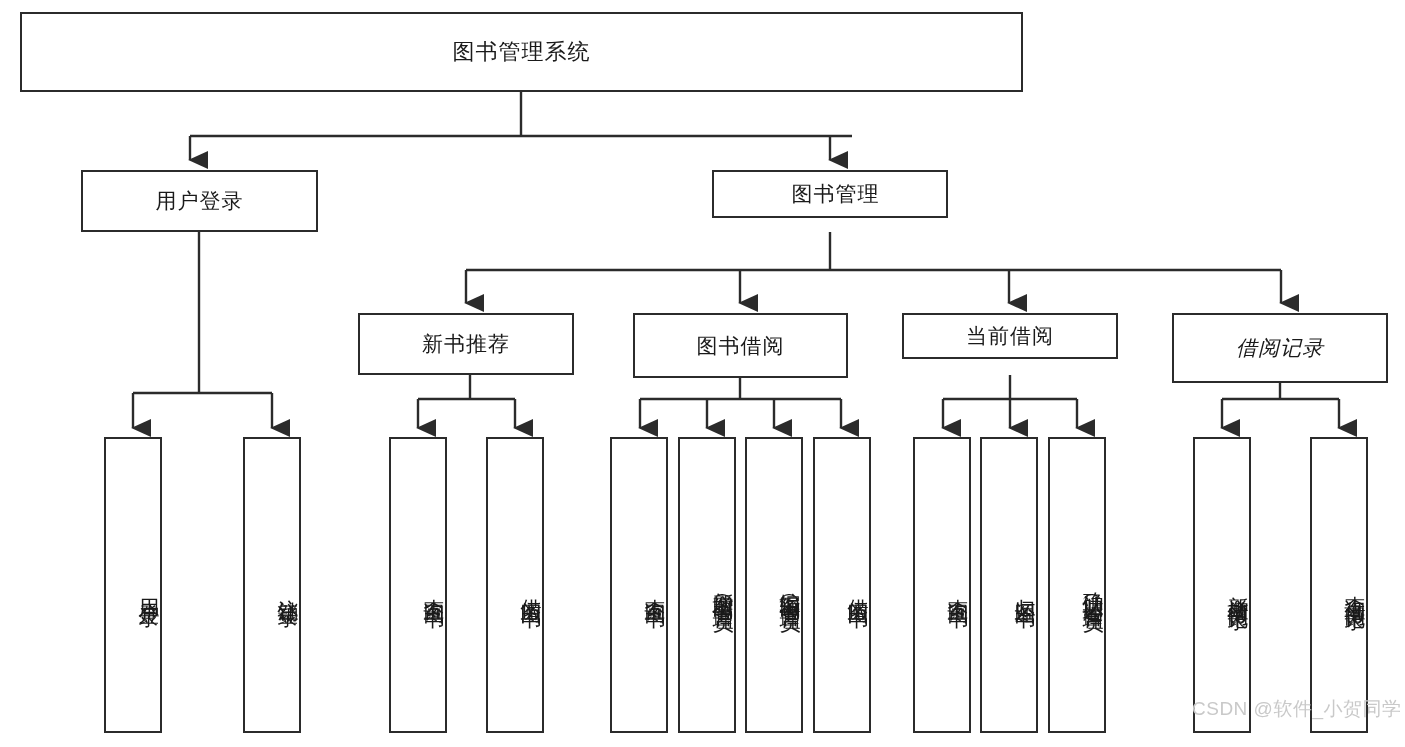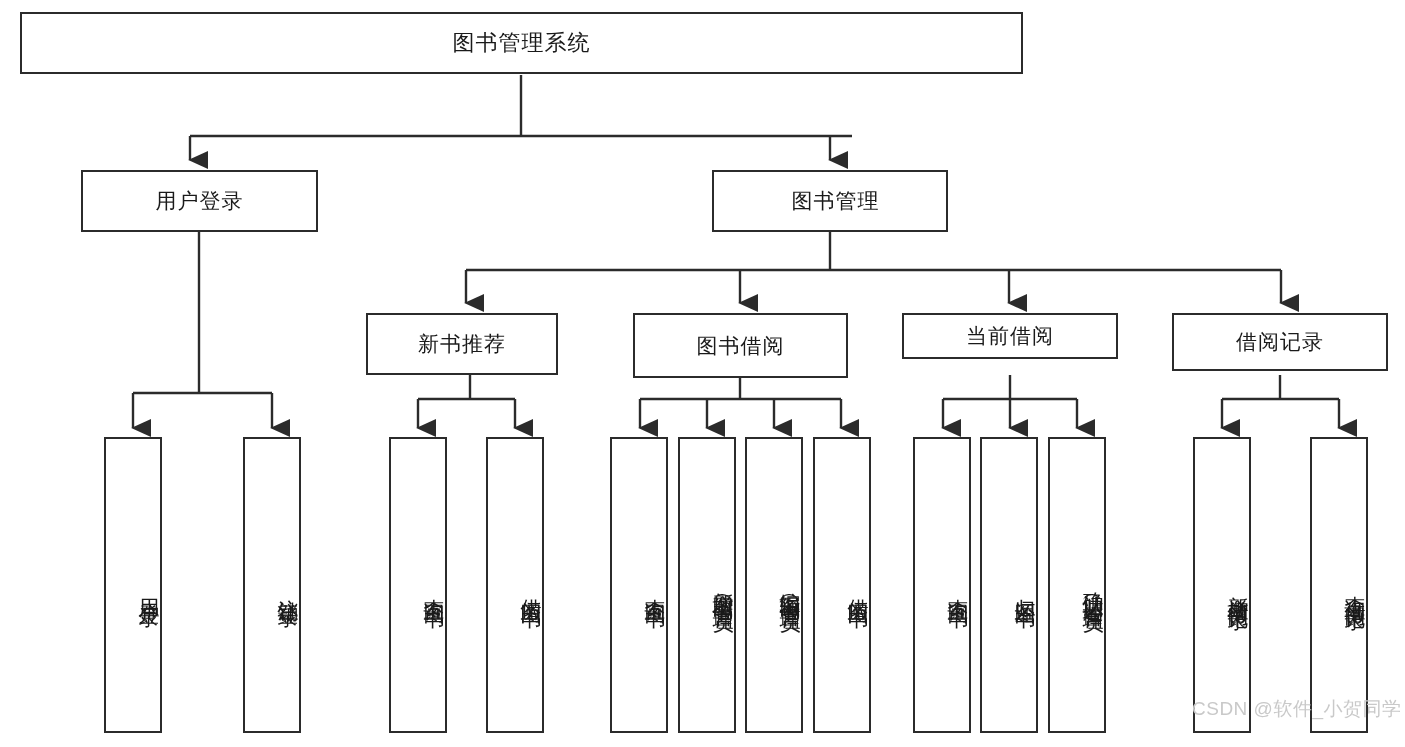--- a/index.html
+++ b/index.html
@@ -111,29 +111,29 @@
       <path d="M 1010 399 L 1010 428" marker-end="url(#arrow)"></path>
       <path d="M 1077 399 L 1077 428" marker-end="url(#arrow)"></path>
 
       <path d="M 1280 375 L 1280 399"></path>
       <path d="M 1222 399 L 1339 399"></path>
       <path d="M 1222 399 L 1222 428" marker-end="url(#arrow)"></path>
       <path d="M 1339 399 L 1339 428" marker-end="url(#arrow)"></path>
     </g>
   </svg>
 
-  <div class="node horiz root" style="left:20px; top:12px; width:1003px; height:62px;">图书管理系统</div>
+  <div class="node horiz root" style="left:20px; top:12px; width:1003px; height:80px;">图书管理系统</div>
 
   <div class="node horiz" style="left:81px; top:170px; width:237px; height:62px;">用户登录</div>
-  <div class="node horiz" style="left:712px; top:170px; width:236px; height:62px;padding-left:11px;">图书管理</div>
+  <div class="node horiz" style="left:712px; top:170px; width:236px; height:48px;padding-left:11px;">图书管理</div>
 
-  <div class="node horiz" style="left:366px; top:313px; width:192px; height:62px;">新书推荐</div>
+  <div class="node horiz" style="left:358px; top:313px; width:216px; height:62px;">新书推荐</div>
   <div class="node horiz" style="left:633px; top:313px; width:215px; height:65px;">图书借阅</div>
   <div class="node horiz" style="left:902px; top:313px; width:216px; height:46px;">当前借阅</div>
-  <div class="node horiz" style="left:1172px; top:313px; width:216px; height:58px;">借阅记录</div>
+  <div class="node horiz" style="left:1172px; top:313px; width:216px; height:70px;font-style:italic;">借阅记录</div>
 
   <div class="node vert" style="left:104px; top:437px; width:58px; height:296px;">用户登录</div>
   <div class="node vert" style="left:243px; top:437px; width:58px; height:296px;">注销登录</div>
 
   <div class="node vert" style="left:389px; top:437px; width:58px; height:296px;">查询图书</div>
   <div class="node vert" style="left:486px; top:437px; width:58px; height:296px;">借阅图书</div>
 
   <div class="node vert" style="left:610px; top:437px; width:58px; height:296px;">查询图书</div>
   <div class="node vert" style="left:678px; top:437px; width:58px; height:296px;">新增图书（管理员）</div>
   <div class="node vert" style="left:745px; top:437px; width:58px; height:296px;">编辑图书（管理员）</div>

